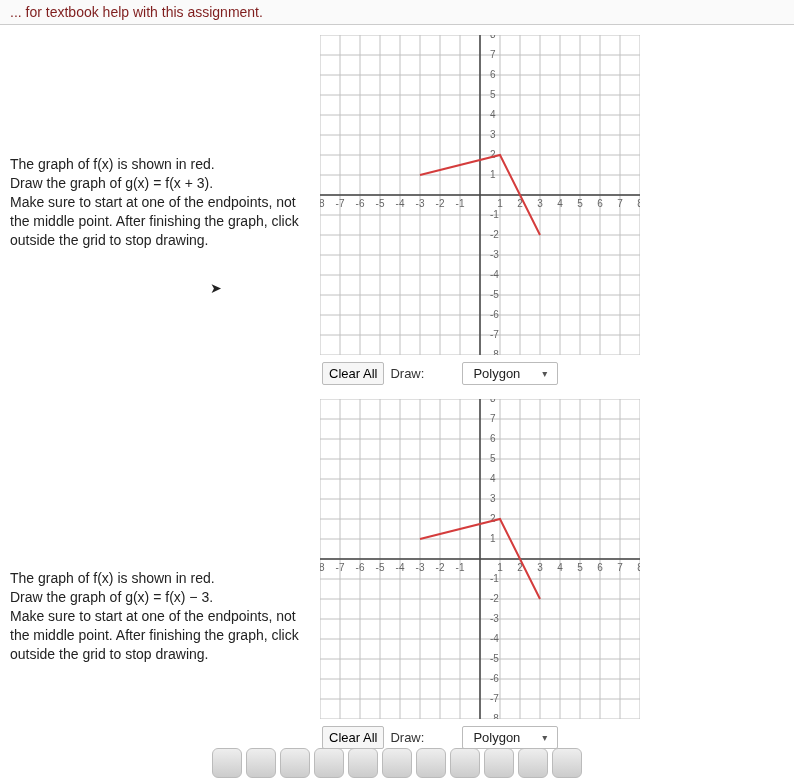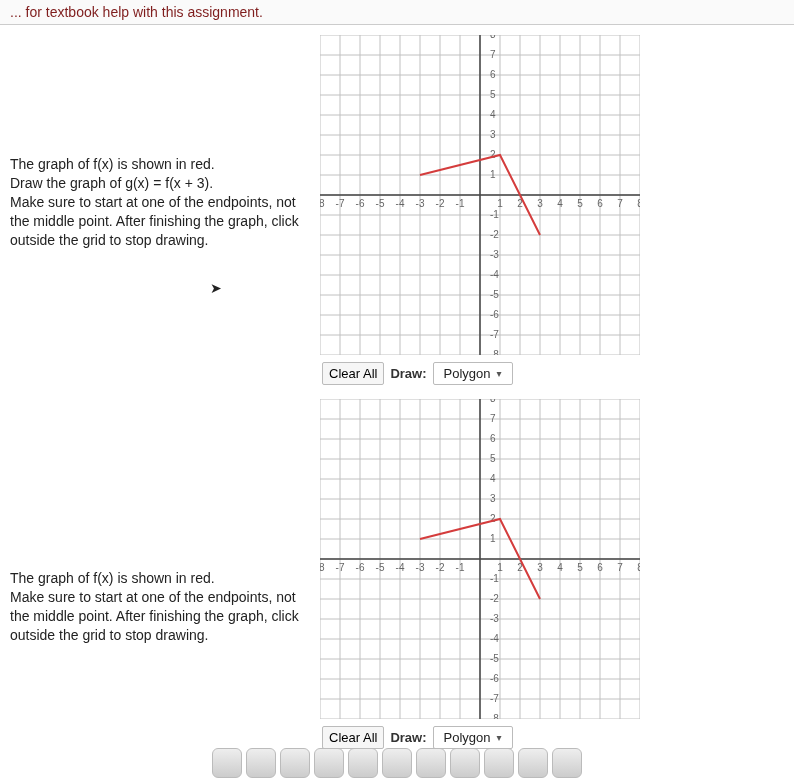--- a/index.html
+++ b/index.html
@@ -6,23 +6,23 @@
 body { font-family: Arial, sans-serif; font-size: 14px; color: #222; background: #fff; width: 794px; }
 .top-hint { padding: 4px 10px; border-bottom: 1px solid #ccc; background: #fafafa; font-size: 14px; color: #7f1d1d; }
 .content { padding: 10px; }
 .row { display: flex; margin-bottom: 10px; }
 .left { width: 310px; padding-right: 10px; padding-top: 120px; line-height: 1.35; }
 .left.row2 { padding-top: 170px; }
 .right { width: 330px; }
 .graph-wrap { background: #fff; }
 .toolbar { display: flex; align-items: center; gap: 6px; padding: 4px 2px; }
 .btn { border: 1px solid #bbb; background: #f6f6f6; padding: 3px 6px; font-size: 13px; cursor: pointer; border-radius: 2px; }
-.dropdown { border: 1px solid #bbb; background: #fff; padding: 3px 10px; font-size: 13px; display: inline-flex; align-items: center; gap: 6px; cursor: pointer; border-radius: 2px; }
+.dropdown { border: 1px solid #bbb; background: #fff; padding: 3px 10px; font-size: 13px; display: inline-flex; align-items: center; gap: 22px; cursor: pointer; border-radius: 2px; margin-left: 32px; }
 .caret { font-size: 10px; color: #555; }
-.label-draw { font-size: 13px; color: #333; font-weight: bold; }
+.label-draw { font-size: 13px; color: #333; }
 svg .grid-major { stroke: #c0c0c0; stroke-width: 1; }
 svg .axis { stroke: #444; stroke-width: 1.5; }
 svg .graph-red { stroke: #d43c3c; stroke-width: 2; fill: none; }
 svg .lbl { font-size: 10px; fill: #666; font-family: Arial; }
 .cursor { position: absolute; font-size: 14px; }
 .dock { position: fixed; bottom: 0; left: 0; right: 0; display: flex; justify-content: center; gap: 4px; padding: 2px; }
 .dock-item { width: 30px; height: 30px; border-radius: 6px; background: linear-gradient(#eee,#ccc); border: 1px solid #bbb; }
 </style>
 </head>
 <body>
@@ -119,20 +119,21 @@
           <span>Polygon</span>
           <span class="caret">▾</span>
         </span>
       </div>
     </div>
   </div>
 
   <div class="row">
     <div class="left row2">
       <div>The graph of f(x) is shown in red.</div>
+      <div>Draw the graph of g(x) = f(x) − 3.</div>
       <div>Make sure to start at one of the endpoints, not the middle point. After finishing the graph, click outside the grid to stop drawing.</div>
     </div>
     <div class="right">
       <div class="graph-wrap">
         <svg id="graph2" width="320" height="320" viewBox="0 0 320 320">
             <line x1="0" y1="0" x2="0" y2="320" class="grid-major"></line>
             <line x1="20" y1="0" x2="20" y2="320" class="grid-major"></line>
             <line x1="40" y1="0" x2="40" y2="320" class="grid-major"></line>
             <line x1="60" y1="0" x2="60" y2="320" class="grid-major"></line>
             <line x1="80" y1="0" x2="80" y2="320" class="grid-major"></line>

